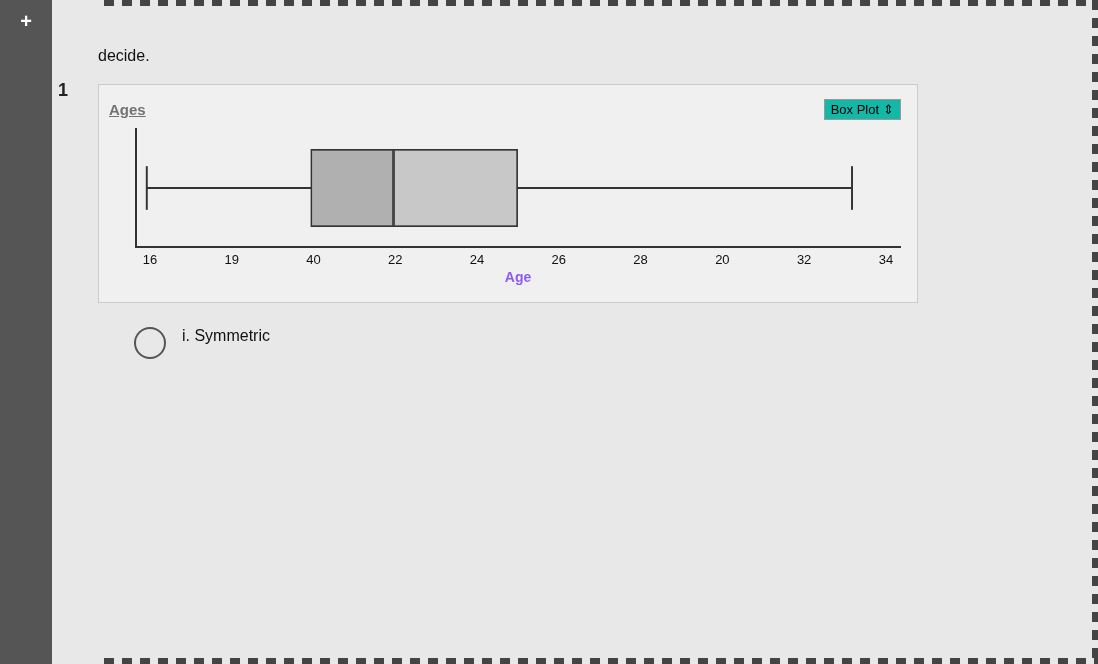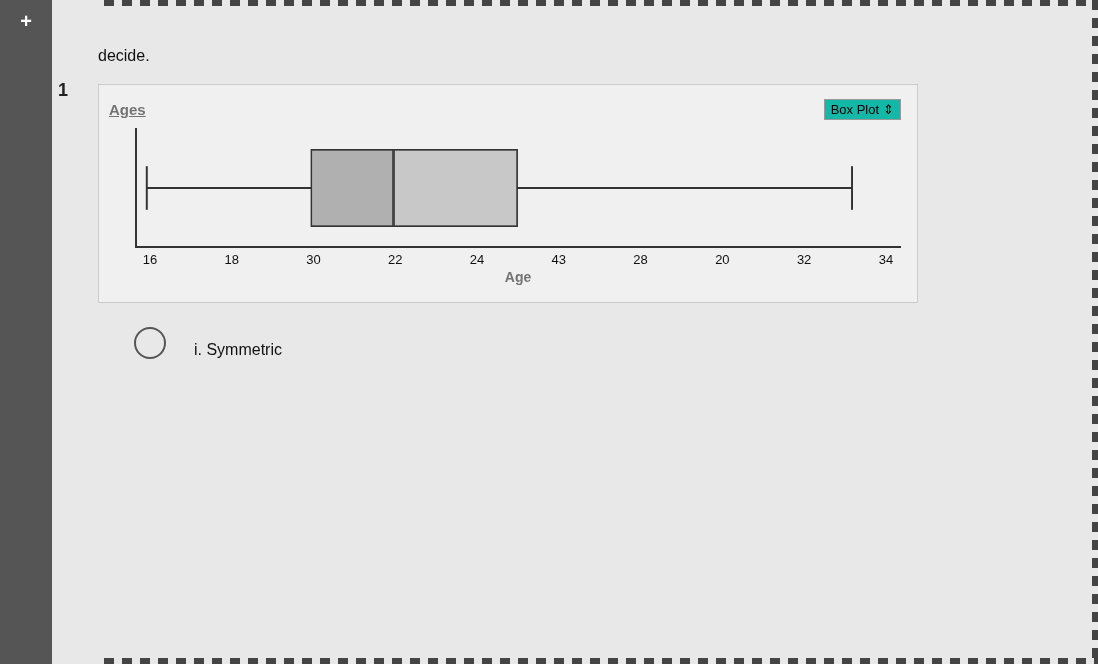--- a/index.html
+++ b/index.html
@@ -135,35 +135,35 @@
       font-size: 13px;
       color: #111;
       text-align: center;
       width: 30px;
     }
 
     .x-axis-title {
       text-align: center;
       font-size: 14px;
       font-weight: bold;
-      color: #737373;
+      color: #8b5cf6;
       margin-top: 2px;
     }
 
     .options-section {
       margin-left: 36px;
       display: flex;
       flex-direction: column;
       gap: 18px;
     }
 
     .option-row {
       display: flex;
-      align-items: flex-end;
-      gap: 28px;
+      align-items: flex-start;
+      gap: 16px;
     }
 
     .radio-circle {
       width: 32px;
       height: 32px;
       border-radius: 50%;
       border: 2px solid #555;
       background: transparent;
       cursor: pointer;
       flex-shrink: 0;
@@ -256,25 +256,25 @@
               <line x1="262" y1="20" x2="262" y2="90" stroke="#333" stroke-width="2.5"></line>
 
               <rect x="262" y="20" width="126" height="70" fill="#c8c8c8" stroke="#333" stroke-width="1.5"></rect>
 
               <line x1="262" y1="20" x2="262" y2="90" stroke="#444" stroke-width="2.5"></line>
             </svg>
           </div>
 
           <div class="x-axis-labels">
             <span class="x-label">16</span>
-            <span class="x-label">18</span>
-            <span class="x-label">30</span>
+            <span class="x-label">19</span>
+            <span class="x-label">40</span>
             <span class="x-label">22</span>
             <span class="x-label">24</span>
-            <span class="x-label">43</span>
+            <span class="x-label">26</span>
             <span class="x-label">28</span>
             <span class="x-label">20</span>
             <span class="x-label">32</span>
             <span class="x-label">34</span>
           </div>
 
           <div class="x-axis-title">Age</div>
         </div>
       </div>
 

